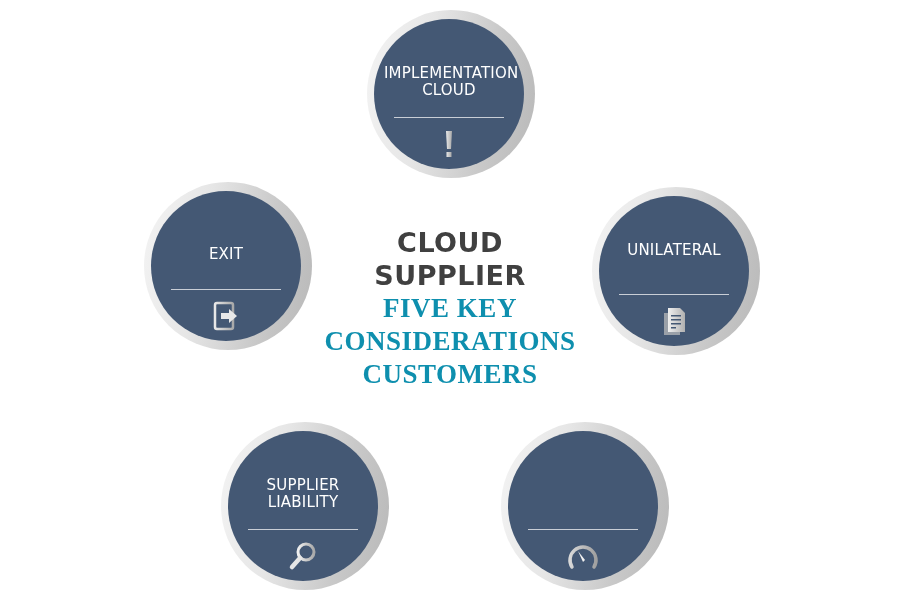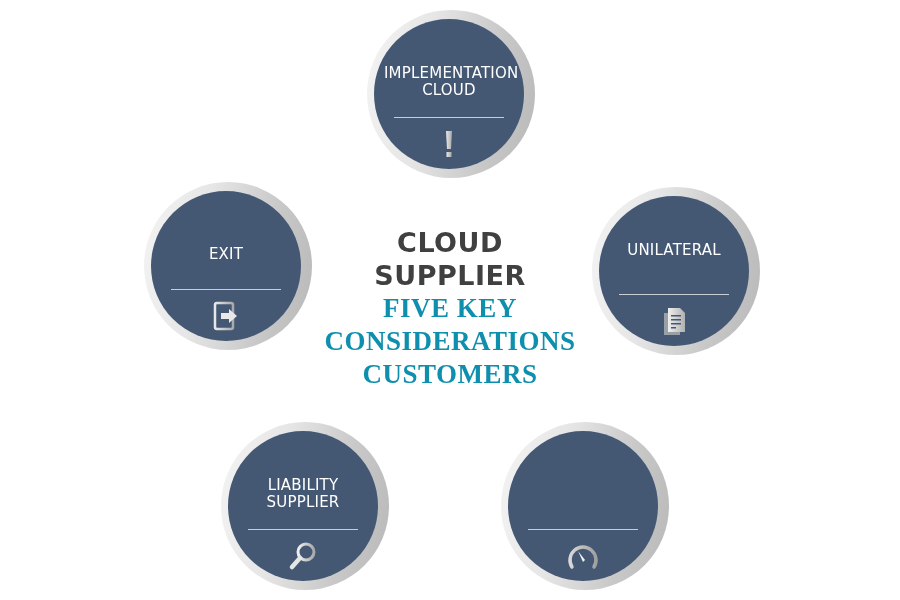--- a/index.html
+++ b/index.html
@@ -111,22 +111,22 @@
         <rect x="14" y="23" width="5" height="1.5" fill="#445874"></rect>
       </svg>
     </div>
   </div>
 </div>
 
 <div class="node" style="left:221px; top:422px;">
   <div class="ring"></div>
   <div class="disk">
     <div class="label">
+      <div>SUPPLIER</div>
       <div>LIABILITY</div>
-      <div>SUPPLIER</div>
     </div>
     <div class="divider"></div>
     <div class="icon">
       <svg width="34" height="34" viewBox="0 0 34 34">
         <defs>
             <linearGradient id="g4" x1="0" x2="1">
               <stop offset="0" stop-color="#f0f0f0"></stop>
               <stop offset="1" stop-color="#a9a9a9"></stop>
             </linearGradient>
           </defs>

